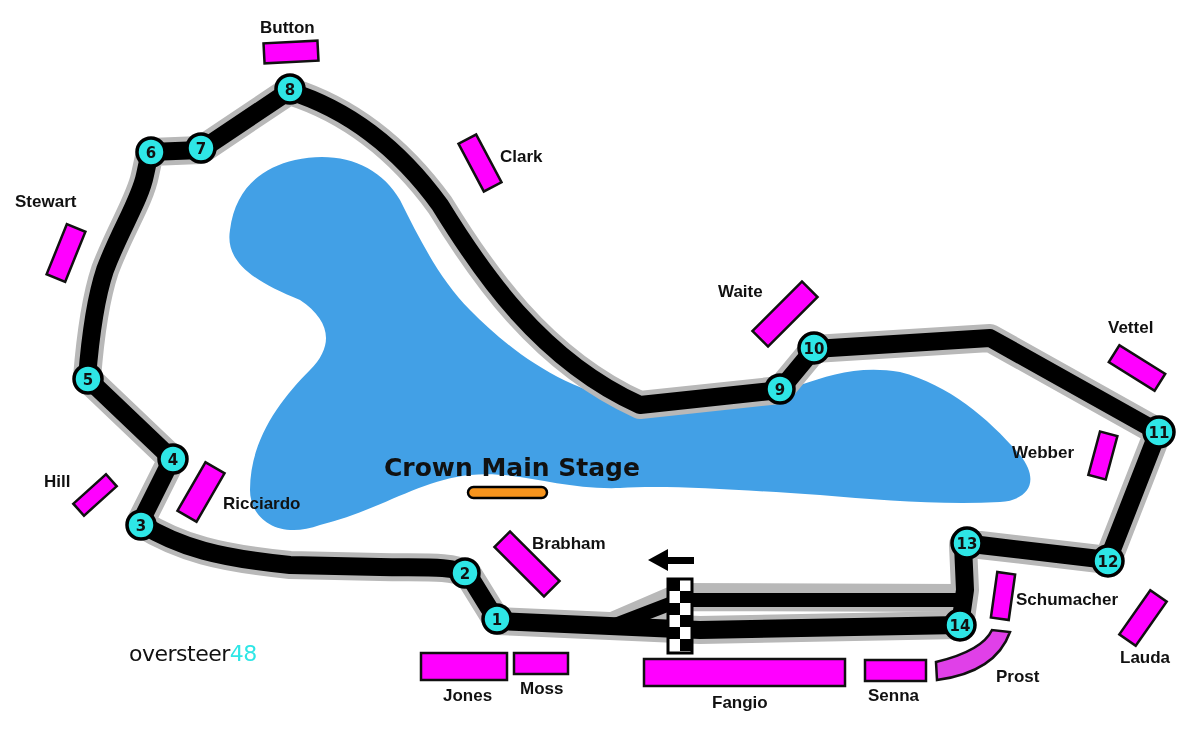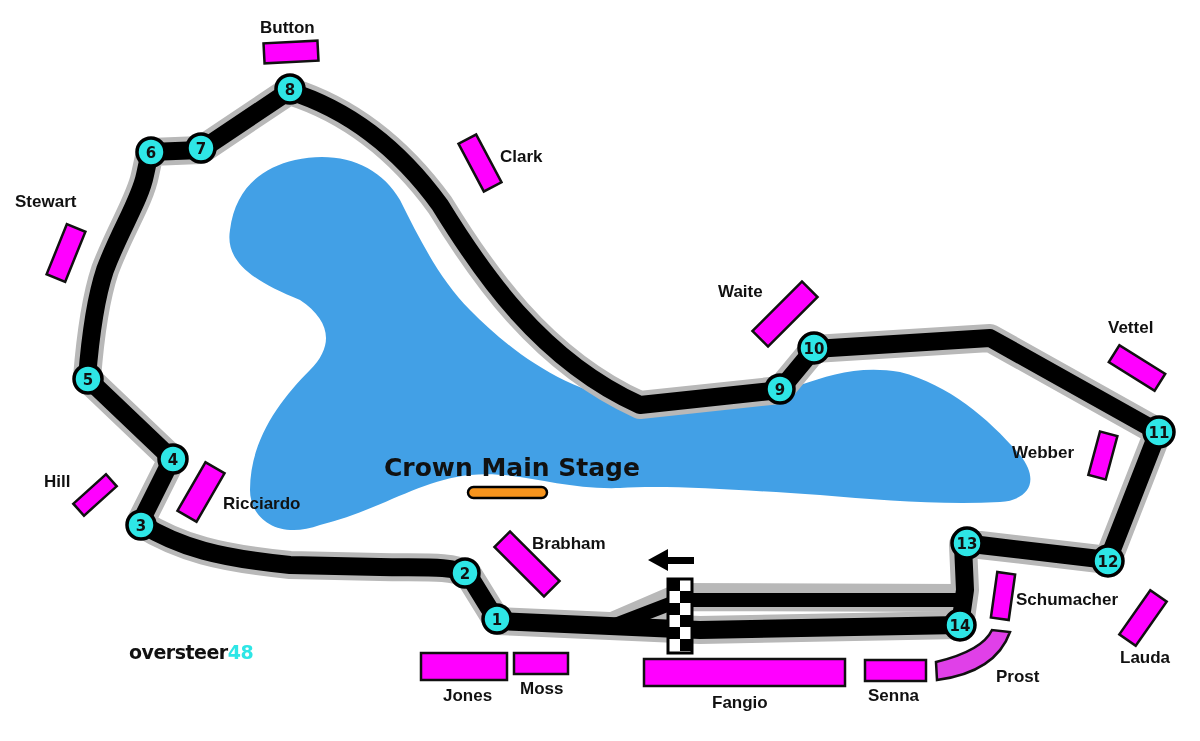--- a/index.html
+++ b/index.html
@@ -1,21 +1,21 @@
 <!DOCTYPE html>
 <html><head>
 <meta charset="utf-8">
 <style>
   html, body { margin:0; padding:0; background:#ffffff; }
   body { width:1200px; height:741px; overflow:hidden; position:relative; font-family:"Liberation Sans", sans-serif; }
   svg { position:absolute; left:0; top:0; }
   .lbl { font-family:"Liberation Sans", sans-serif; font-weight:bold; font-size:17px; fill:#111; }
   .stage-lbl { font-family:"DejaVu Sans", sans-serif; font-weight:bold; font-size:25px; fill:#111; }
   .turn-num { font-family:"DejaVu Sans", sans-serif; font-weight:bold; font-size:15px; fill:#111; text-anchor:middle; dominant-baseline:central; }
-  .logo { position:absolute; left:129px; top:641px; font-family:"DejaVu Sans", sans-serif; font-weight:bold; font-size:19px; letter-spacing:-0.5px; color:#111; }
+  .logo { position:absolute; left:129px; top:641px; font-family:"DejaVu Sans", sans-serif; font-weight:normal; font-size:22px; letter-spacing:-0.5px; color:#111; }
   .logo .num { color:#2ee6e6; }
 </style>
 </head>
 <body>
 
 <svg width="1200" height="741" viewBox="0 0 1200 741">
 
   <path fill="#42a0e6" d="M295,160 C340,150 380,165 400,200 C420,240 440,280 470,310 C510,350 560,390 640,405 C700,412 760,400 790,392 L800,385 C830,375 860,365 900,372 C950,385 990,420 1020,455 C1040,480 1030,500 1000,502 C940,505 880,500 820,495 C740,490 670,485 620,488 C560,490 520,470 470,475 C420,480 380,510 320,525 C280,540 250,520 250,490 C250,440 280,400 310,370 C335,345 330,320 300,300 C250,280 225,260 230,230 C235,190 260,168 295,160 Z"></path>
 
   <g fill="none" stroke="#b8b8b8" stroke-width="28" stroke-linejoin="round" stroke-linecap="round">

